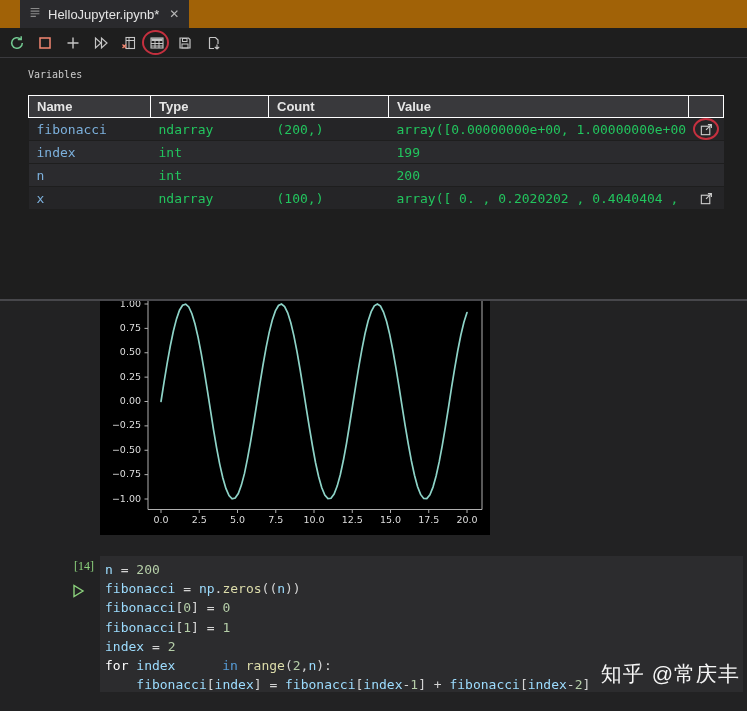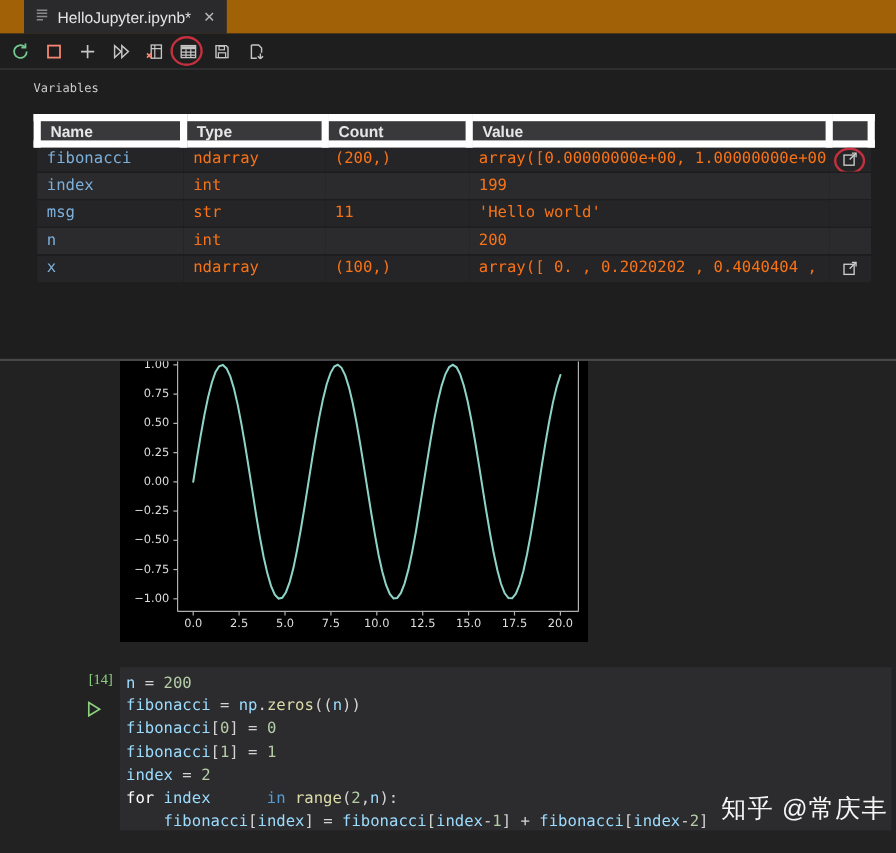--- a/index.html
+++ b/index.html
@@ -15,27 +15,27 @@
 
   
   #toolbar { left:0; top:28px; width:747px; height:30px; background:#1e1e1e; border-bottom:1px solid #3a3a3e; display:flex; align-items:center; padding-left:8px; gap:10px; }
   .tb-btn { width:18px; height:18px; display:flex; align-items:center; justify-content:center; position:relative; }
   .tb-btn svg { width:16px; height:16px; }
   .annot-circle { position:absolute; border:2px solid #c5303f; border-radius:50%; pointer-events:none; }
 
   
   #variables-title { left:28px; top:69px; color:#cccccc; font-size:10px; font-family:"DejaVu Sans Mono", monospace; }
   #var-table { left:28px; top:95px; width:695px; border-collapse:collapse; table-layout:fixed; font-family:"DejaVu Sans Mono", monospace; font-size:13px; }
-  #var-table th { height:22px; background:#39393c; color:#e6e6e6; font-family:"Liberation Sans", sans-serif; font-weight:bold; font-size:13px; text-align:left; padding:0 8px; border:6px solid #ffffff; }
+  #var-table th { height:22px; background:#39393c; color:#e6e6e6; font-family:"Liberation Sans", sans-serif; font-weight:bold; font-size:13px; text-align:left; padding:0 8px; border:1px solid #ffffff; }
   #var-table td { height:23px; padding:0 8px; white-space:nowrap; overflow:hidden; border-bottom:1px solid #1e1e1e; }
   tr.row-odd td { background:#252527; }
   tr.row-even td { background:#2b2b2e; }
   .col-name { width:122px; } .col-type { width:118px; } .col-count { width:120px; } .col-value { width:300px; } .col-open { width:35px; }
   td.cell-name { color:#7cb0dc; }
-  td.cell-type, td.cell-count, td.cell-value { color:#f97316; }
+  td.cell-type, td.cell-count, td.cell-value { color:#22c55e; }
   td.cell-open { text-align:center; padding:0; position:relative; }
   .open-icon svg { width:15px; height:15px; vertical-align:middle; }
 
   
   #big-separator { left:0; top:299px; width:747px; height:2px; background:#47474b; }
   #output-section { left:0; top:301px; width:747px; height:410px; background:#222223; }
 
   
   #plot-image { left:100px; top:301px; width:390px; height:234px; background:#000000; }
   #plot-svg { width:390px; height:234px; display:block; }
@@ -149,27 +149,20 @@
               <rect x="2.5" y="4.5" width="9" height="9" fill="none" stroke="#cccccc" stroke-width="1.2"></rect>
               <path d="M7.5 8.5L13.2 2.8" stroke="#cccccc" stroke-width="1.2"></path>
               <path d="M9.5 2.8h3.7v3.7" fill="none" stroke="#cccccc" stroke-width="1.2"></path>
             </svg></span><div class="annot-circle" style="left: 4px; top: 0px; width: 26px; height: 22px;"></div></td>
       </tr>
       <tr class="row-even">
         <td class="cell-name">index</td>
         <td class="cell-type">int</td>
         <td class="cell-count"></td>
         <td class="cell-value">199</td>
-        <td class="cell-open"></td>
-      </tr>
-      <tr class="row-odd">
-        <td class="cell-name">msg</td>
-        <td class="cell-type">str</td>
-        <td class="cell-count">11</td>
-        <td class="cell-value">'Hello world'</td>
         <td class="cell-open"></td>
       </tr>
       <tr class="row-even">
         <td class="cell-name">n</td>
         <td class="cell-type">int</td>
         <td class="cell-count"></td>
         <td class="cell-value">200</td>
         <td class="cell-open"></td>
       </tr>
       <tr class="row-odd">

